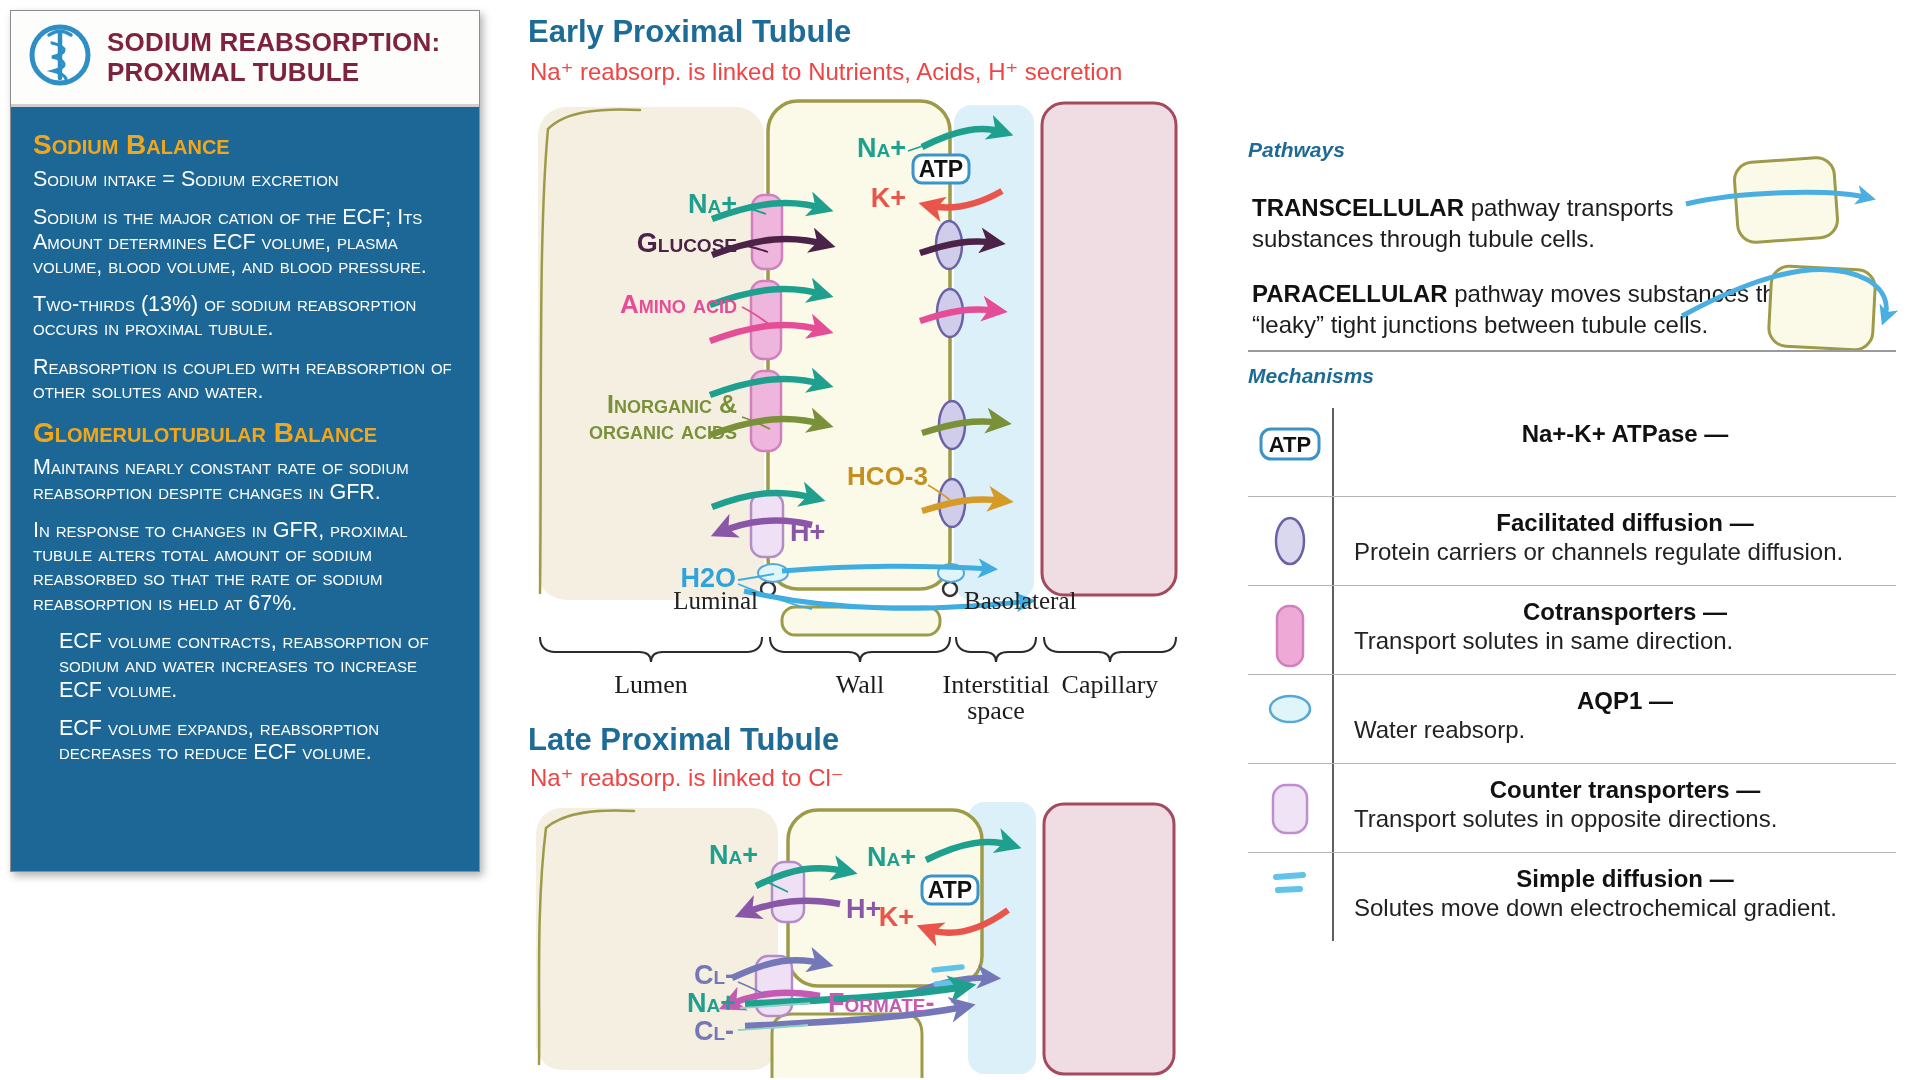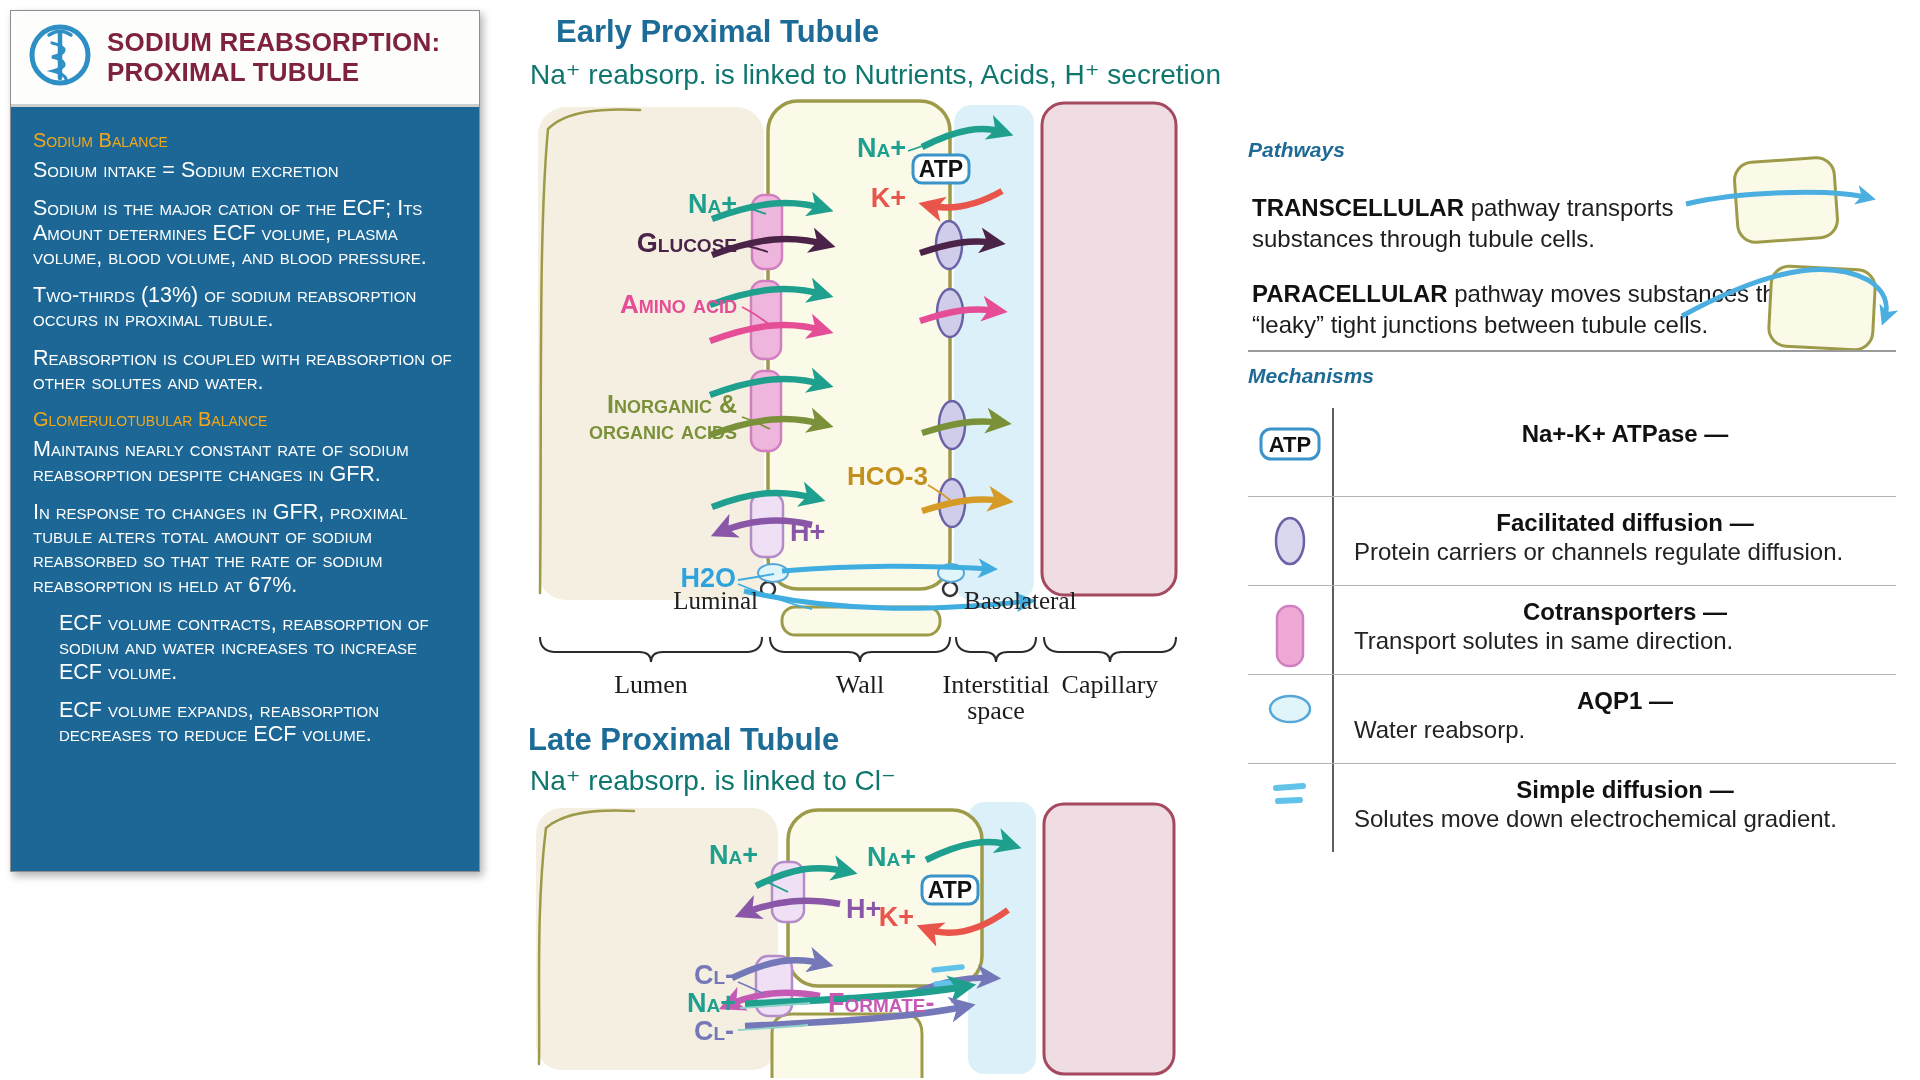--- a/index.html
+++ b/index.html
@@ -10,27 +10,27 @@
 
   
   #info-panel{left:10px;top:10px;width:470px;height:862px;border:1px solid #8d8d8d;
               box-shadow:3px 4px 8px rgba(0,0,0,.3);background:#1c6796;box-sizing:border-box;}
   #info-header{position:absolute;left:0;top:0;width:100%;height:96px;background:#fdfdfb;
                border-bottom:3px solid #cfcfcf;display:flex;align-items:center;box-sizing:border-box;}
   #info-header .logo{margin:0 12px 0 14px;flex:0 0 auto;}
   .hdr-title{color:#7e2240;font-weight:bold;font-size:26px;line-height:1.12;letter-spacing:.2px;}
   #info-body{position:absolute;left:0;top:96px;width:100%;bottom:0;padding:12px 20px 10px 22px;
              box-sizing:border-box;color:#ffffff;}
-  .sec-head{color:#f2a71b;font-weight:normal;font-size:20px;margin:10px 0 6px 0;}
+  .sec-head{color:#f2a71b;font-weight:bold;font-size:28px;margin:10px 0 6px 0;}
   .bp{font-size:21.5px;line-height:1.13;margin:0 0 14px 0;}
   .bp.indent{margin-left:26px;}
 
   
   .dia-title{color:#1d6b97;font-weight:bold;font-size:31px;}
-  .dia-sub{color:#0f766e;font-size:28px;}
+  .dia-sub{color:#ef4444;font-size:24px;}
 
   
   .rp-head{color:#1e6a96;font-weight:bold;font-style:italic;font-size:21px;}
   .rp-text{font-size:24px;color:#1d1d1d;line-height:1.3;}
   .rp-text b{color:#111;}
   .hrline{height:0;border-top:2px solid #9a9a9a;}
   #mech-rows{width:648px;}
   .mech-row{display:flex;align-items:stretch;min-height:88px;}
   .mech-row + .mech-row{border-top:1px solid #b3b3b3;}
   .mech-icon{flex:0 0 84px;display:flex;justify-content:center;align-items:flex-start;padding-top:16px;box-sizing:border-box;}
@@ -108,21 +108,21 @@
       <p class="bp">Two-thirds (13%) of sodium reabsorption occurs in proximal tubule.</p>
       <p class="bp">Reabsorption is coupled with reabsorption of other solutes and water.</p>
       <div class="sec-head">Glomerulotubular Balance</div>
       <p class="bp">Maintains nearly constant rate of sodium reabsorption despite changes in GFR.</p>
       <p class="bp">In response to changes in GFR, proximal tubule alters total amount of sodium reabsorbed so that the rate of sodium reabsorption is held at 67%.</p>
       <p class="bp indent">ECF volume contracts, reabsorption of sodium and water increases to increase ECF volume.</p>
       <p class="bp indent">ECF volume expands, reabsorption decreases to reduce ECF volume.</p>
     </div>
   </div>
 
-  <div class="abs dia-title" style="left:556px;top:14px;">Early Proximal Tubule</div>
+  <div class="abs dia-title" style="left:528px;top:14px;">Early Proximal Tubule</div>
   <div class="abs dia-sub" style="left:530px;top:58px;">Na⁺ reabsorp. is linked to Nutrients, Acids, H⁺ secretion</div>
 
   <svg class="abs" style="left:530px;top:95px;" width="650" height="650" viewBox="0 0 650 650">
 
     <rect x="8" y="12" width="226" height="493" rx="28" fill="#F5EFE1"></rect>
     <path d="M18 34 C36 16 70 13 110 15 M18 34 C8 140 12 330 10 498" stroke="#9D9B49" stroke-width="2.5" fill="none" stroke-linecap="round"></path>
     <rect x="424" y="10" width="80" height="495" rx="18" fill="#DCF0F9"></rect>
     <rect x="512" y="8" width="134" height="492" rx="22" fill="#EFDDE3" stroke="#A5495F" stroke-width="3"></rect>
     <rect x="238" y="6" width="182" height="488" rx="30" fill="#FBFAE9" stroke="#9D9B49" stroke-width="3.5"></rect>
     <rect x="252" y="512" width="158" height="28" rx="13" fill="#FBFAE9" stroke="#9D9B49" stroke-width="3"></rect>
@@ -310,20 +310,31 @@
         <svg width="48" height="36" viewBox="0 0 48 36">
           <ellipse cx="24" cy="18" rx="20" ry="13" fill="#DFF5FA" stroke="#55A7D8" stroke-width="2.5"></ellipse>
         </svg>
       </div>
       <div class="mech-text">
         <div class="mech-name">AQP1 —</div>
         <div class="mech-desc">Water reabsorp.</div>
       </div>
     </div>
 
+    <div class="mech-row">
+      <div class="mech-icon">
+        <svg width="46" height="58" viewBox="0 0 46 58">
+          <rect x="6" y="5" width="34" height="48" rx="13" fill="#F0E3F6" stroke="#C08ED0" stroke-width="2.5"></rect>
+        </svg>
+      </div>
+      <div class="mech-text">
+        <div class="mech-name">Counter transporters —</div>
+        <div class="mech-desc">Transport solutes in opposite directions.</div>
+      </div>
+    </div>
 
     <div class="mech-row">
       <div class="mech-icon">
         <svg width="42" height="32" viewBox="0 0 42 32">
           <path d="M7 8 L34 6 M9 21 L31 20" stroke="#62C3EA" stroke-width="6" stroke-linecap="round"></path>
         </svg>
       </div>
       <div class="mech-text">
         <div class="mech-name">Simple diffusion —</div>
         <div class="mech-desc">Solutes move down electrochemical gradient.</div>

